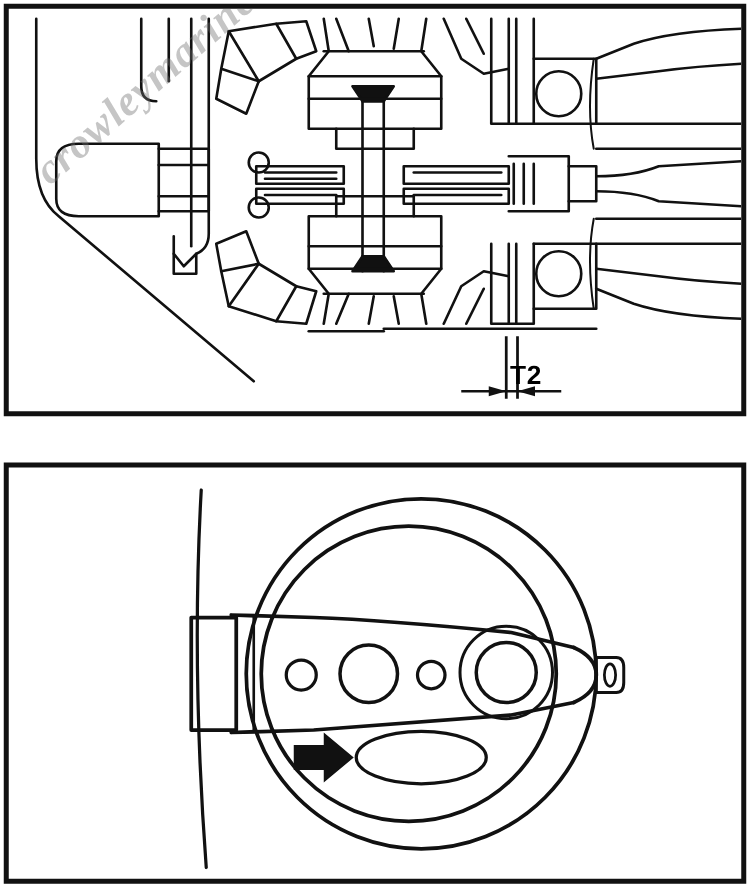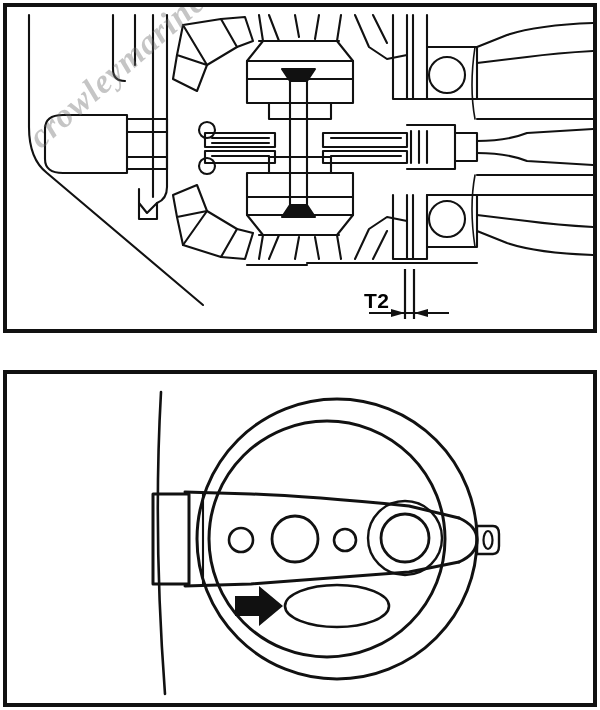--- a/index.html
+++ b/index.html
@@ -13,21 +13,21 @@
 
   .panel svg{position:absolute;left:0;top:0;width:100%;height:100%;display:block;}
 
   .wm{position:absolute;color:rgba(110,110,110,0.40);
       font-family:"Liberation Serif","DejaVu Serif",serif;
       font-style:italic;font-weight:600;white-space:nowrap;
       pointer-events:none;letter-spacing:1px;}
   #wm-top{left:14px;top:120px;font-size:34px;transform:rotate(-41deg);transform-origin:0 0;}
   #wm-bottom{left:170px;top:520px;font-size:34px;transform:rotate(-41deg);transform-origin:0 0;}
 
-  .dimlabel{position:absolute;font-weight:bold;font-size:21px;color:#000;letter-spacing:.5px;}
+  .dimlabel{position:absolute;font-weight:bold;font-size:21px;color:#000;letter-spacing:.5px;margin-left:44px;}
   #t2-label{left:357px;top:282px;}
 </style>
 </head>
 <body>
 
 <div class="page">
 
   <div class="panel" id="panel-top">
 
     <svg viewBox="0 0 586 322" preserveAspectRatio="none">

